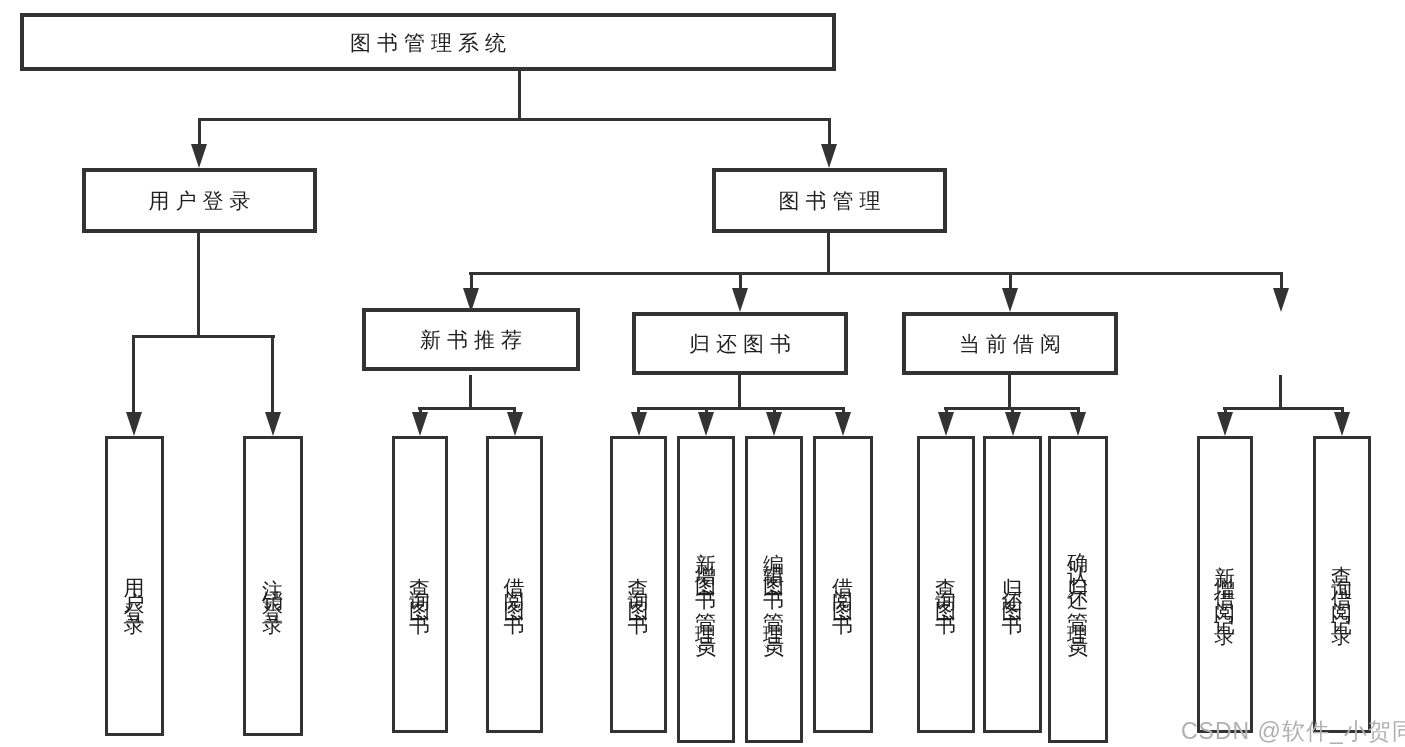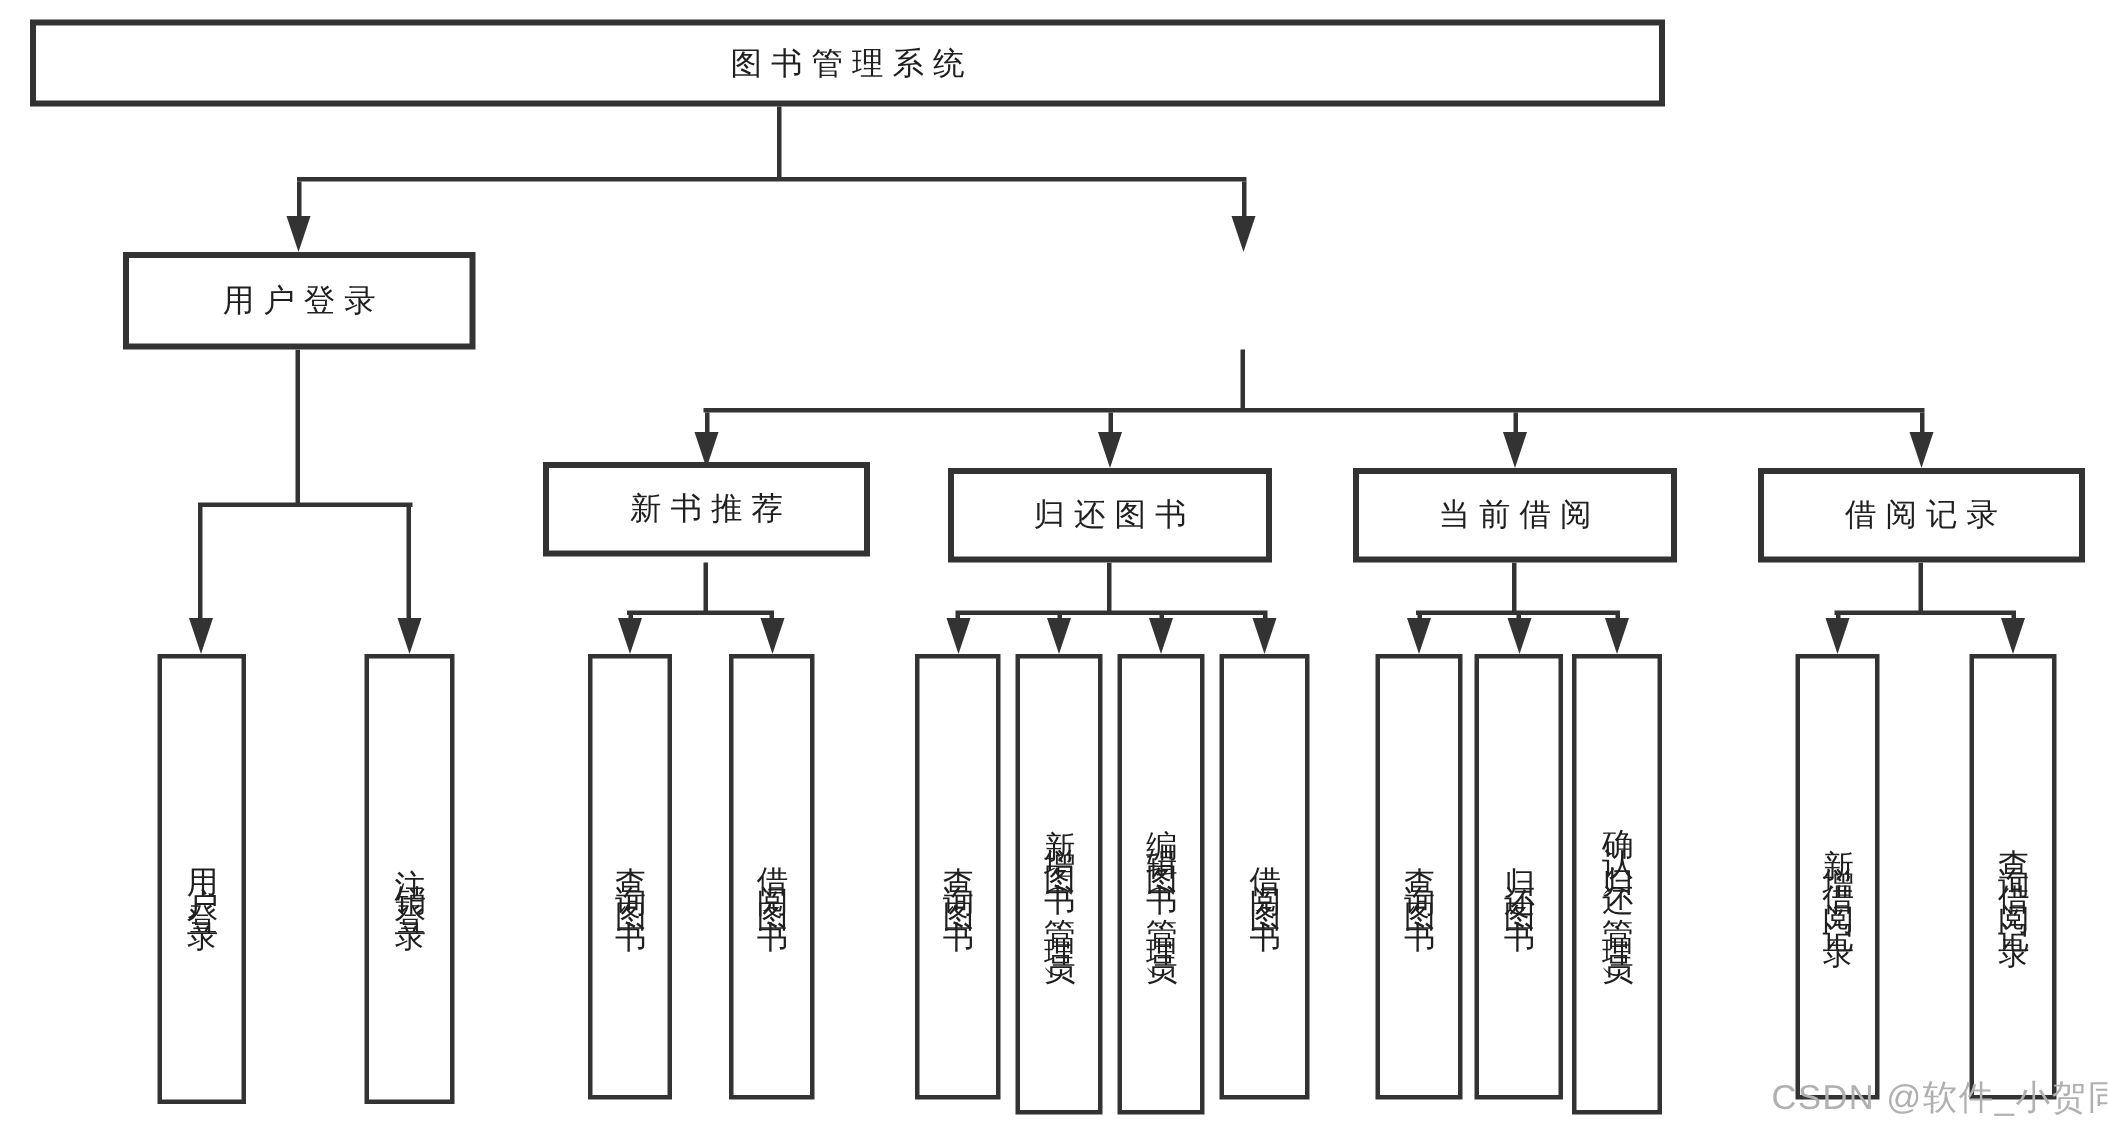--- a/index.html
+++ b/index.html
@@ -59,28 +59,28 @@
     color:var(--wm);
     z-index:3;
     white-space:nowrap;
   }
 </style>
 </head>
 <body>
 
 <div id="stage">
 
-  <div class="box hbox" style="left:20px;top:13px;width:1090px;height:58px">图书管理系统</div>
+  <div class="box hbox" style="left:20px;top:13px;width:816px;height:58px">图书管理系统</div>
 
   <div class="box hbox" style="left:82px;top:168px;width:235px;height:65px">用户登录</div>
+  <div class="box hbox" style="left:712px;top:168px;width:235px;height:65px">图书管理</div>
 
   <div class="box hbox" style="left:362px;top:308px;width:218px;height:63px">新书推荐</div>
   <div class="box hbox" style="left:632px;top:312px;width:216px;height:63px">归还图书</div>
   <div class="box hbox" style="left:902px;top:312px;width:216px;height:63px">当前借阅</div>
-  <div class="box hbox" style="left:1172px;top:312px;width:218px;height:63px">借阅记录</div>
 
   <div class="box vbox" style="left:105px;top:436px;width:59px;height:300px">用户登录</div>
   <div class="box vbox" style="left:243px;top:436px;width:60px;height:300px">注销登录</div>
 
   <div class="box vbox" style="left:392px;top:436px;width:56px;height:297px">查询图书</div>
   <div class="box vbox" style="left:486px;top:436px;width:57px;height:297px">借阅图书</div>
 
   <div class="box vbox" style="left:610px;top:436px;width:57px;height:297px">查询图书</div>
   <div class="box vbox" style="left:677px;top:436px;width:58px;height:307px">新增图书（管理员）</div>
   <div class="box vbox" style="left:745px;top:436px;width:58px;height:307px">编辑图书（管理员）</div>

